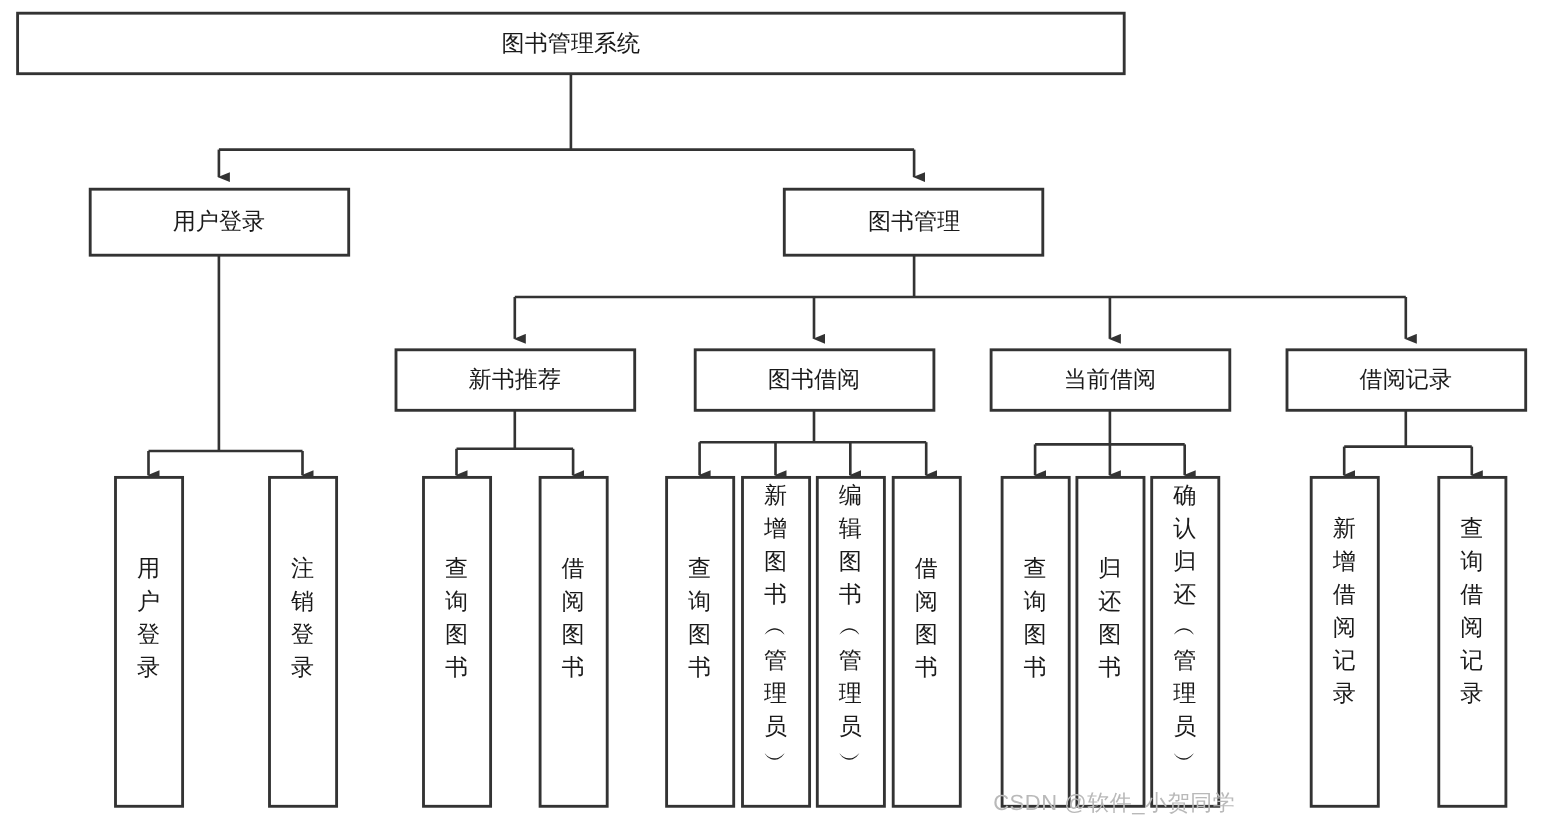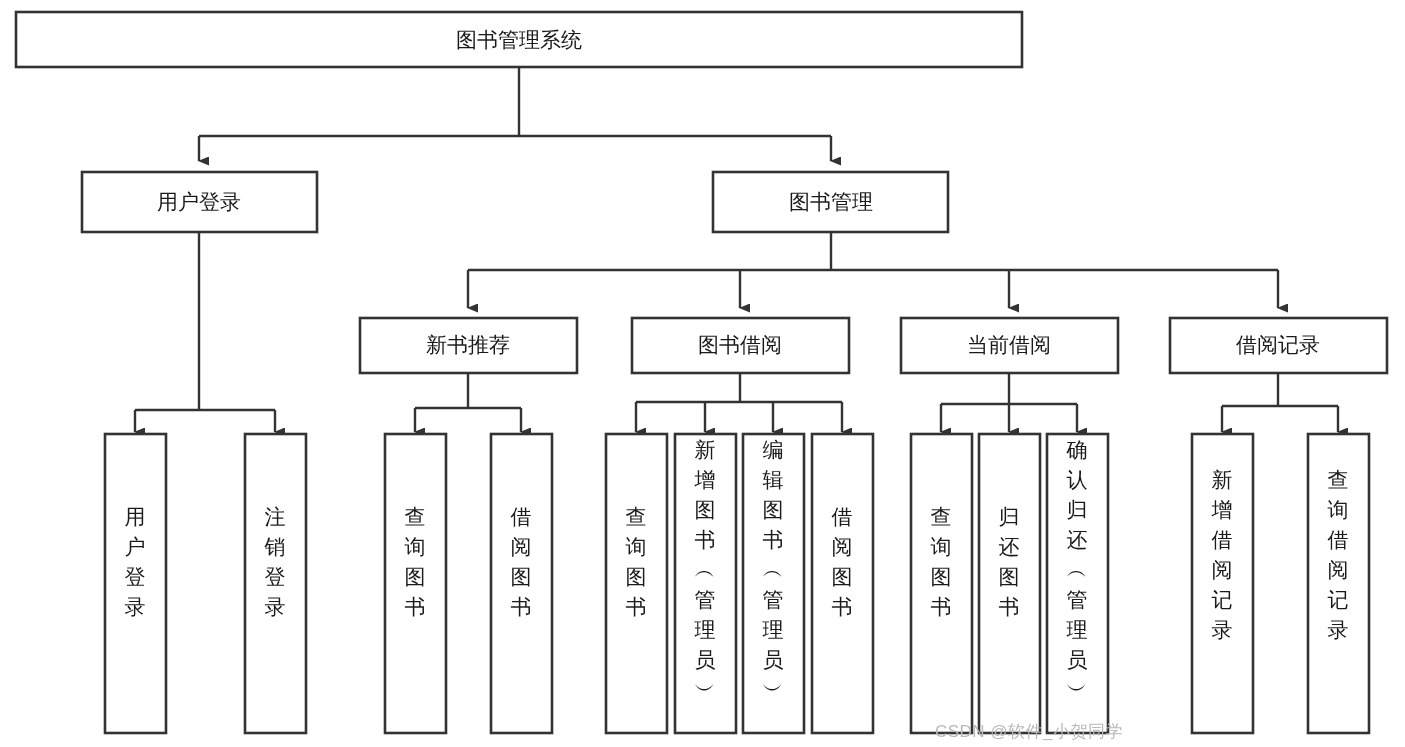--- a/index.html
+++ b/index.html
@@ -47,21 +47,21 @@
   .edge-line {
     stroke: #333333;
     stroke-width: 2.4;
     fill: none;
   }
   .watermark {
     position: absolute;
     right: 8px;
     bottom: 4px;
     font-family: "Liberation Sans", "DejaVu Sans", sans-serif;
-    font-size: 17px;
+    font-size: 20px;
     color: #b9b9b9;
     white-space: nowrap;
     letter-spacing: 0.5px;
     user-select: none;
   }
 </style>
 </head>
 <body>
 
 <div id="diagram-root">

